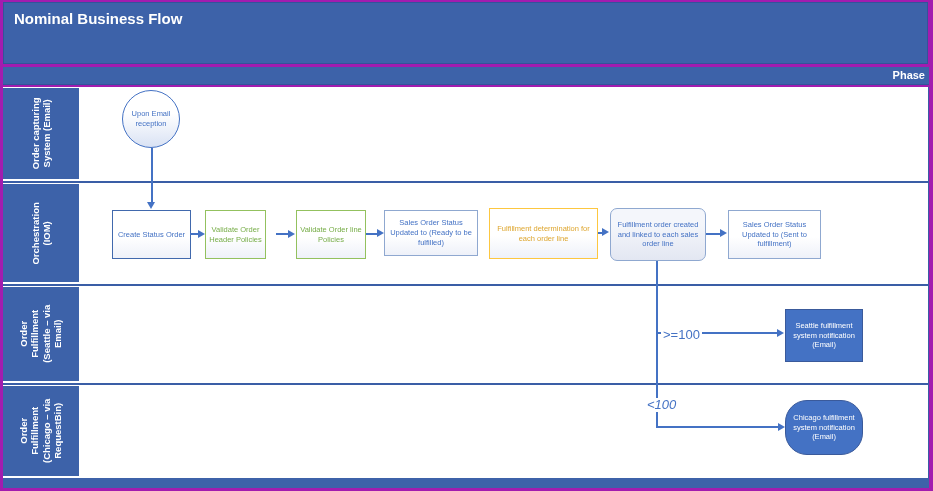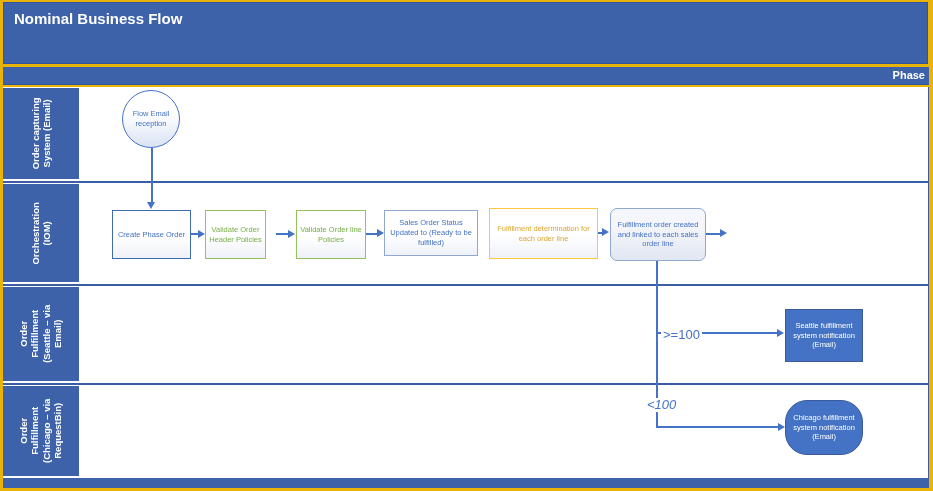--- a/index.html
+++ b/index.html
@@ -1,17 +1,17 @@
 <!DOCTYPE html>
 <html><head>
 <meta charset="utf-8">
 <style>
   html,body{margin:0;padding:0;background:#ffffff;}
   #stage{
-    position:relative;width:933px;height:491px;background:#eab308;overflow:hidden;
+    position:relative;width:933px;height:491px;background:#a21caf;overflow:hidden;
     font-family:"Liberation Sans", sans-serif;
   }
   
   .title-bar{
     position:absolute;left:3px;top:2px;width:925px;height:62px;
     background:#3d62a9;border:1px solid #32549a;box-sizing:border-box;
     color:#ffffff;font-size:15px;font-weight:bold;
     padding:7px 0 0 10px;
   }
   .phase-bar{
@@ -102,26 +102,26 @@
       <span style="width:90px;">Order Fulfillment (Seattle – via Email)</span>
     </div>
   </div>
   <div class="lane-row last" style="top:385px;height:93px;">
     <div class="lane-label">
       <span style="width:86px;">Order Fulfillment (Chicago – via RequestBin)</span>
     </div>
   </div>
   <div class="bottom-bar"></div>
 
-  <div class="node circle" style="left:122px;top:90px;">Flow Email reception</div>
+  <div class="node circle" style="left:122px;top:90px;">Upon Email reception</div>
 
   <div class="vline" style="left:151px;top:148px;height:55px;"></div>
   <div class="arrow-down" style="left:147px;top:202px;"></div>
 
-  <div class="node proc blue-strong" style="left:112px;top:210px;width:79px;height:49px;">Create Phase Order</div>
+  <div class="node proc blue-strong" style="left:112px;top:210px;width:79px;height:49px;">Create Status Order</div>
 
   <div class="hline" style="left:190px;top:233px;width:9px;"></div>
   <div class="arrow-right" style="left:198px;top:230px;"></div>
 
   <div class="node proc green" style="left:205px;top:210px;width:61px;height:49px;">Validate Order Header Policies</div>
 
   <div class="hline" style="left:276px;top:233px;width:13px;"></div>
   <div class="arrow-right" style="left:288px;top:230px;"></div>
 
   <div class="node proc green" style="left:296px;top:210px;width:70px;height:49px;">Validate Order line Policies</div>
@@ -134,20 +134,21 @@
   <div class="node proc blue-light" style="left:384px;top:210px;width:94px;height:46px;">Sales Order Status Updated to (Ready to be fulfilled)</div>
 
   <div class="hline" style="left:598px;top:232px;width:5px;"></div>
   <div class="arrow-right" style="left:602px;top:228px;"></div>
 
   <div class="node proc blue-light shaded" style="left:610px;top:208px;width:96px;height:53px;border-radius:7px;">Fulfillment order created and linked to each sales order line</div>
 
   <div class="hline" style="left:706px;top:233px;width:15px;"></div>
   <div class="arrow-right" style="left:720px;top:229px;"></div>
 
+  <div class="node proc blue-light" style="left:728px;top:210px;width:93px;height:49px;">Sales Order Status Updated to (Sent to fulfillment)</div>
 
   <div class="vline" style="left:656px;top:261px;height:167px;"></div>
 
   <div class="hline" style="left:657px;top:332px;width:120px;"></div>
   <div class="arrow-right" style="left:777px;top:329px;"></div>
   <div class="edge-label" style="left:661px;top:328px;">&gt;=100</div>
 
   <div class="node solid" style="left:785px;top:309px;width:78px;height:53px;">Seattle fulfillment system notification (Email)</div>
 
   <div class="hline" style="left:657px;top:426px;width:121px;"></div>

